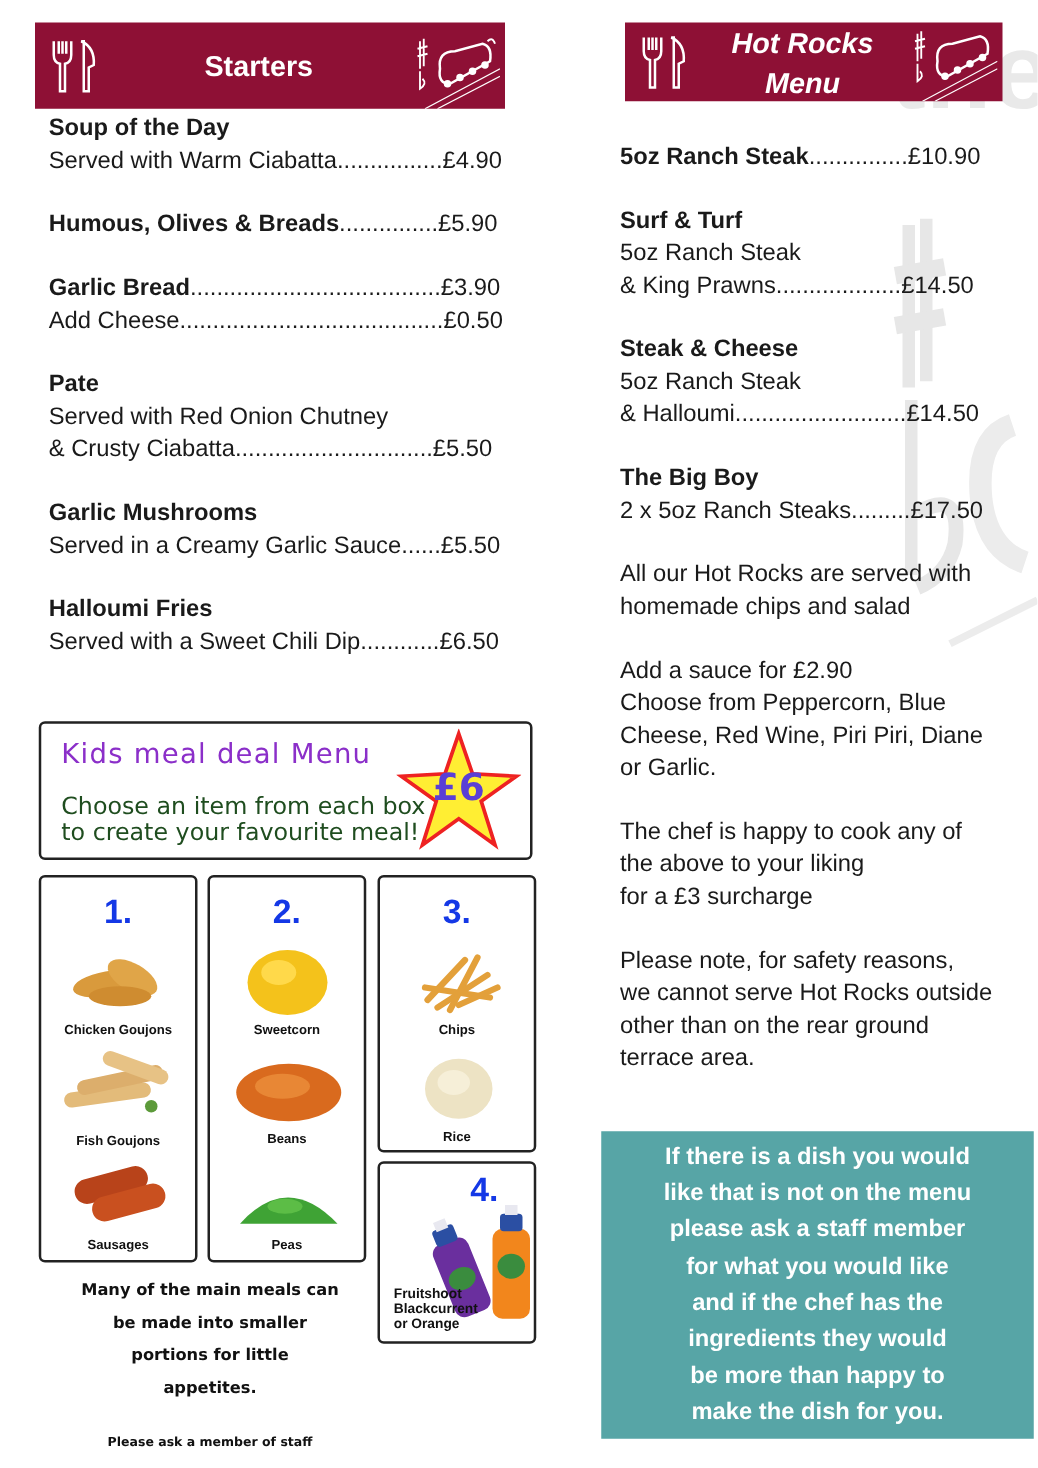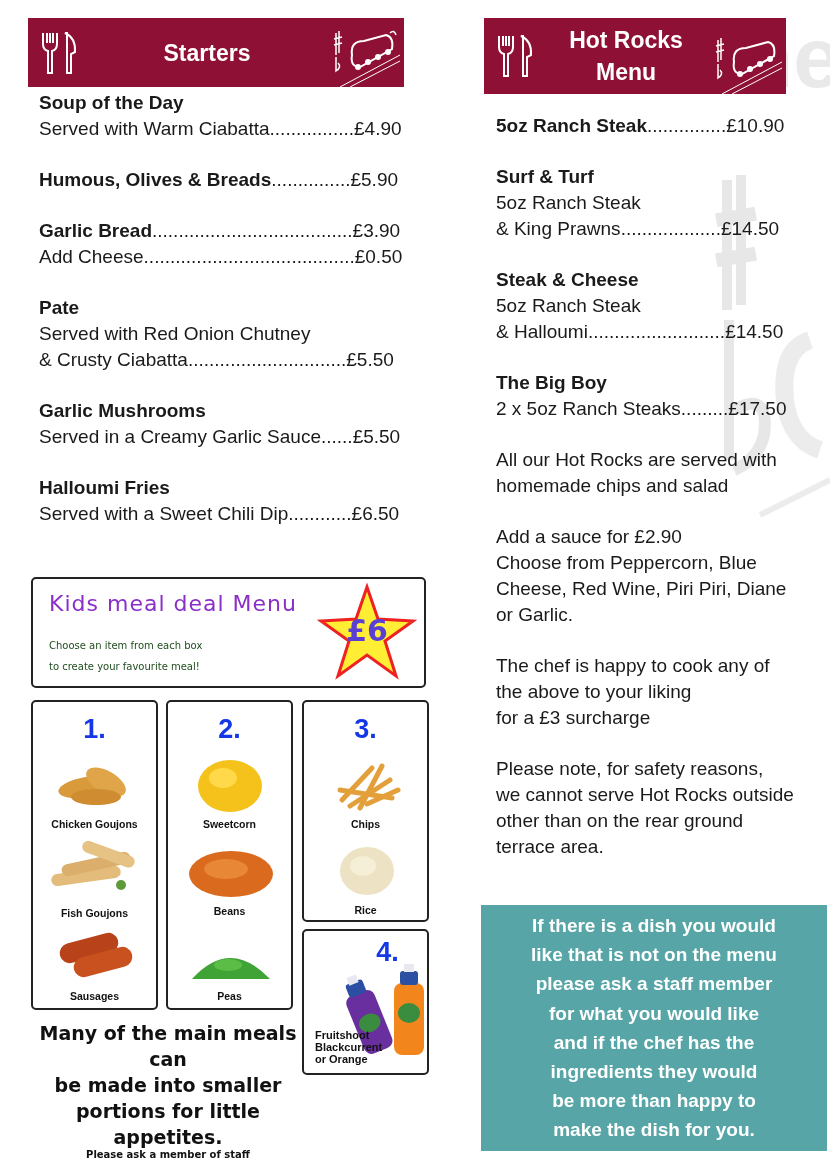--- a/index.html
+++ b/index.html
@@ -20,33 +20,33 @@
   .menu { position:absolute; font-size:19px; line-height:26px; z-index:1; }
   .item { margin-bottom:25px; }
   .bold { font-weight:bold; }
   .line { white-space:nowrap; }
 
   
   .kidsbox { position:absolute; left:31px; top:577px; width:395px; height:111px; border:2px solid #222;
              border-radius:5px; background:#fff; box-sizing:border-box; }
   .kids-title { position:absolute; left:16px; top:12px; font-family:"DejaVu Sans", sans-serif; font-size:22px;
                 color:#8b2fc9; letter-spacing:1px; }
-  .kids-sub { position:absolute; left:16px; top:56px; font-family:"DejaVu Sans", sans-serif; font-size:10px;
+  .kids-sub { position:absolute; left:16px; top:56px; font-family:"DejaVu Sans", sans-serif; font-size:19px;
               color:#1f4d1f; line-height:21px; }
   .star { position:absolute; left:284px; top:4px; width:100px; height:100px; }
   .star-price { position:absolute; left:284px; top:34px; width:100px; text-align:center; font-family:"DejaVu Sans", sans-serif;
                 font-weight:bold; font-size:30px; color:#5a3fd6; }
 
   .card { position:absolute; border:2px solid #222; border-radius:5px; background:#fff; box-sizing:border-box; }
   .num { position:absolute; width:100%; text-align:center; color:#1438e6; font-weight:bold; font-size:27px; }
   .food { position:absolute; }
   .flabel { position:absolute; width:100%; text-align:center; font-weight:bold; font-size:10.5px; color:#111; }
 
   .kids-note { position:absolute; left:38px; top:1020px; width:260px; text-align:center; font-family:"DejaVu Sans", sans-serif;
-               font-weight:bold; font-size:19px; line-height:26px; color:#111; }
+               font-weight:bold; font-size:13px; line-height:26px; color:#111; }
   .kids-ask { position:absolute; left:38px; top:1149px; width:260px; text-align:center; font-family:"DejaVu Sans", sans-serif;
               font-weight:bold; font-size:10px; color:#111; }
 
   .teal { position:absolute; left:481px; top:905px; width:346px; height:246px; background:#57a5a6; color:#fff;
           font-weight:bold; font-size:19px; line-height:29.2px; text-align:center; box-sizing:border-box; padding-top:6px; }
 </style>
 </head>
 <body>
 
 <div class="wm" style="left:712px;top:14px;font-size:86px;line-height:86px;">the</div>
@@ -74,21 +74,21 @@
     <circle cx="28" cy="40" r="3" fill="#fff"></circle>
       <circle cx="38" cy="35" r="3" fill="#fff"></circle>
       <circle cx="48" cy="30" r="3" fill="#fff"></circle>
       <circle cx="58" cy="25" r="3" fill="#fff"></circle>
     <path d="M60 6 Q64 2 66 8" stroke="#fff" stroke-width="1.5" fill="none"></path>
     <line x1="10" y1="60" x2="70" y2="28" stroke="#fff" stroke-width="1"></line>
     <line x1="20" y1="60" x2="70" y2="34" stroke="#fff" stroke-width="1"></line>
   </svg>
 </div>
 
-<div class="hdr" style="left:484px;top:18px;width:302px;height:76px;">
+<div class="hdr" style="left:500px;top:18px;width:302px;height:63px;font-style:italic;">
   <svg class="cutlery" viewBox="0 0 46 46">
     <path d="M5 3 V14 Q5 20 10 21 V43 H14 V21 Q19 20 19 14 V3 M9 3 V13 M12 3 V13 M15 3 V13" fill="none" stroke="#fff" stroke-width="2"></path>
     <path d="M27 3 Q38 8 37 22 L33 24 V43 H29 V3 Z" fill="none" stroke="#fff" stroke-width="2"></path>
   </svg>
   <div class="title">
     <div>Hot Rocks</div>
     <div>Menu</div>
   </div>
   <svg class="train" viewBox="0 0 70 60">
     <path d="M6 6 V28 M9 4 V26 M4 12 L12 10 M4 18 L12 16" stroke="#fff" stroke-width="1.5" fill="none"></path>

